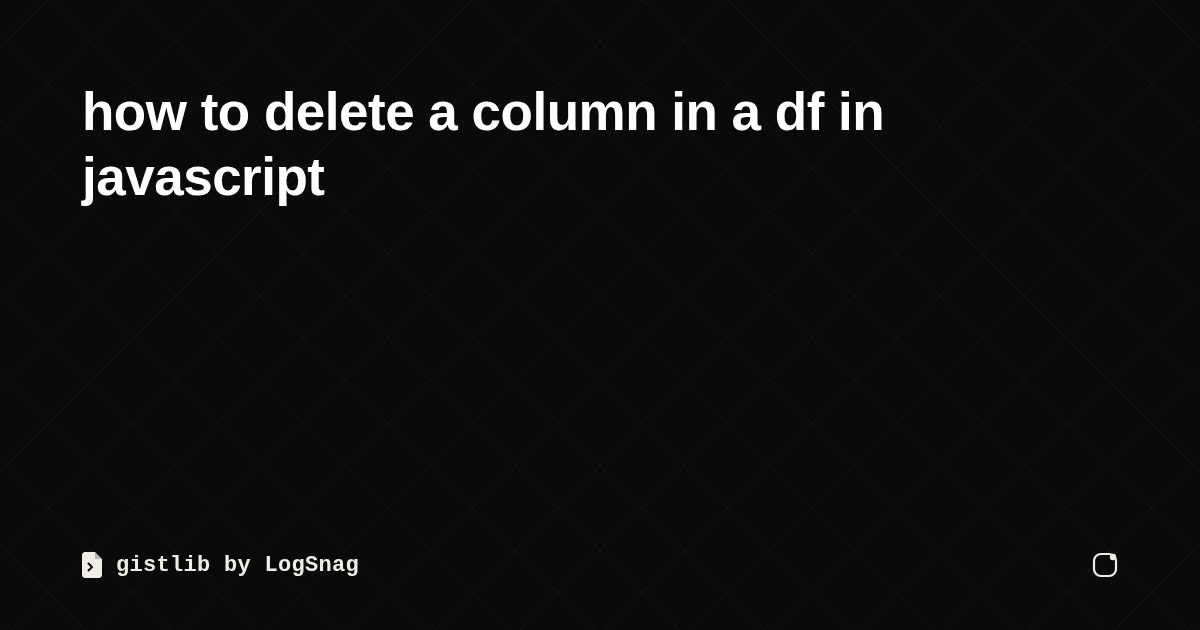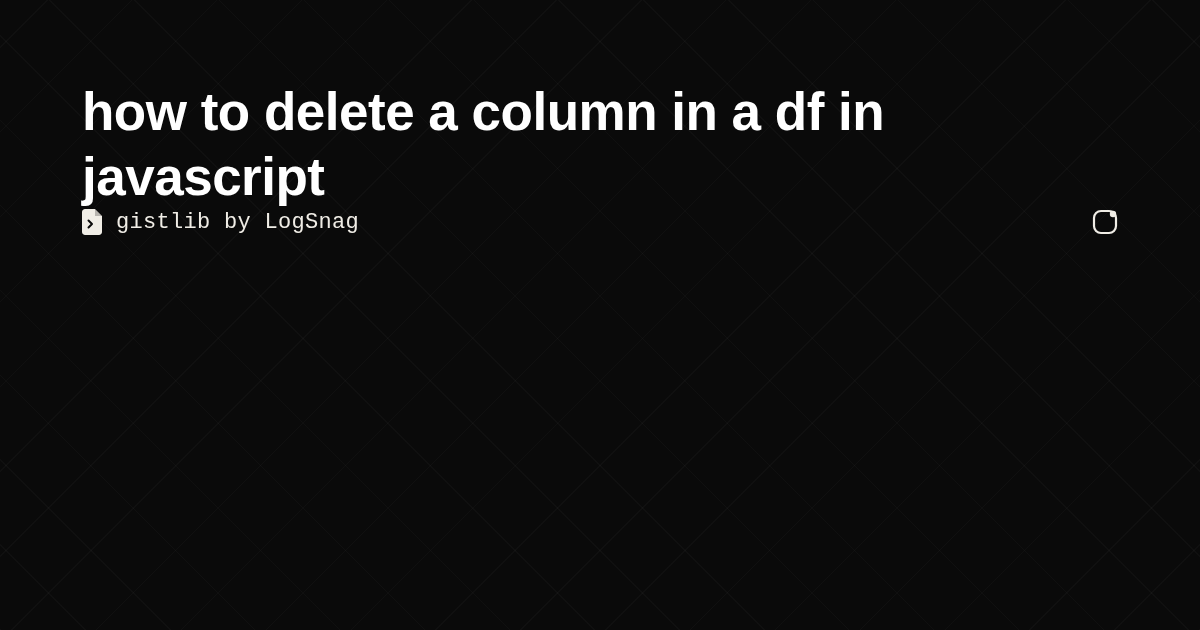--- a/index.html
+++ b/index.html
@@ -26,23 +26,24 @@
       background-image: 
         repeating-linear-gradient(45deg, rgba(255,255,255,0.025) 0px, rgba(255,255,255,0.025) 1px, transparent 1px, transparent 60px),
         repeating-linear-gradient(-45deg, rgba(255,255,255,0.025) 0px, rgba(255,255,255,0.025) 1px, transparent 1px, transparent 60px);
       pointer-events: none;
     }
     
     .container {
       position: relative;
       width: 100%;
       height: 100%;
-      padding: 80px 82px 28px 82px;
+      padding: 80px 82px 52px 82px;
       display: flex;
       flex-direction: column;
+      justify-content: space-between;
     }
     
     .title {
       color: #ffffff;
       font-size: 53px;
       font-weight: 700;
       line-height: 1.22;
       letter-spacing: -0.5px;
       max-width: 1000px;
     }
@@ -63,21 +64,21 @@
     .file-icon {
       width: 20px;
       height: 26px;
       flex-shrink: 0;
     }
     
     .brand-text {
       color: #f0ede6;
       font-family: "SFMono-Regular", Consolas, "Liberation Mono", Menlo, monospace;
       font-size: 22px;
-      font-weight: 400;
+      font-weight: 700;
       letter-spacing: 0.3px;
     }
     
     .action-icon {
       width: 26px;
       height: 26px;
       flex-shrink: 0;
     }
   </style>
 </head>

